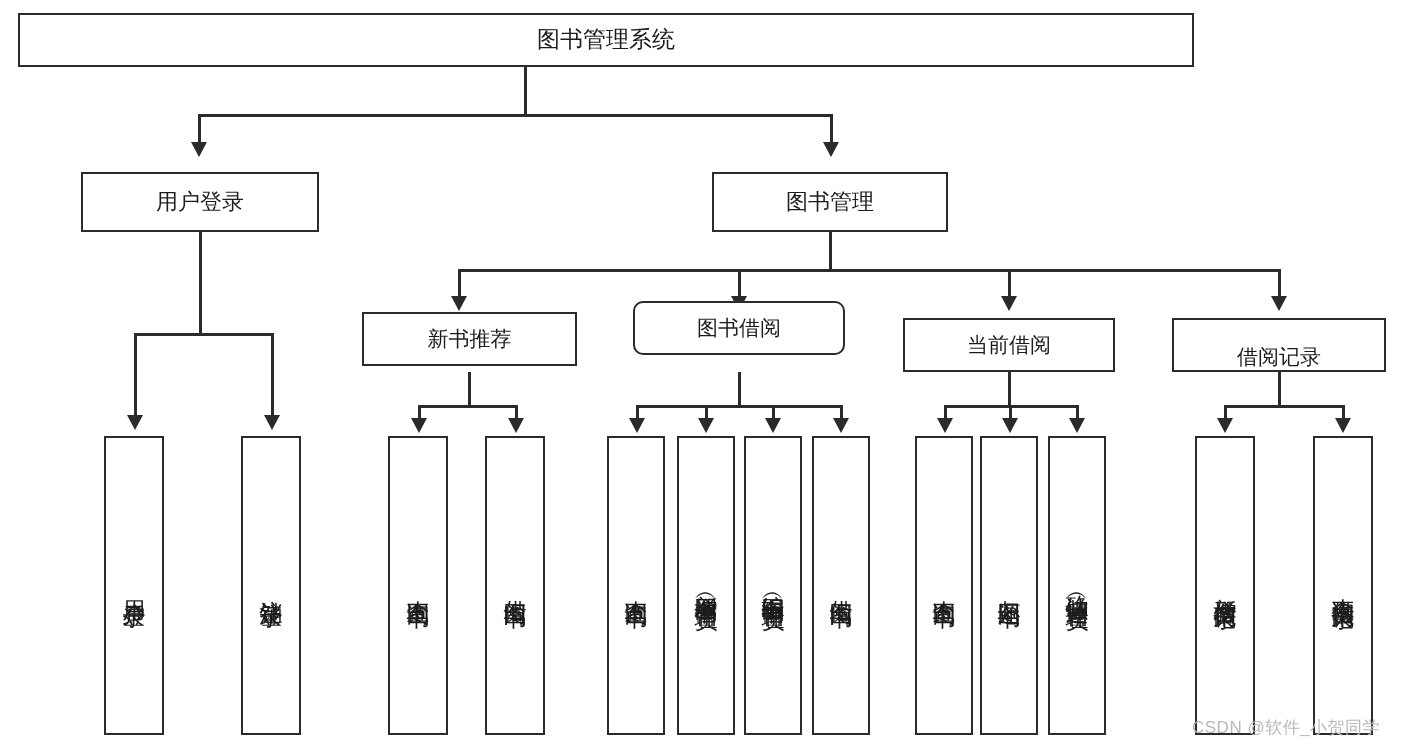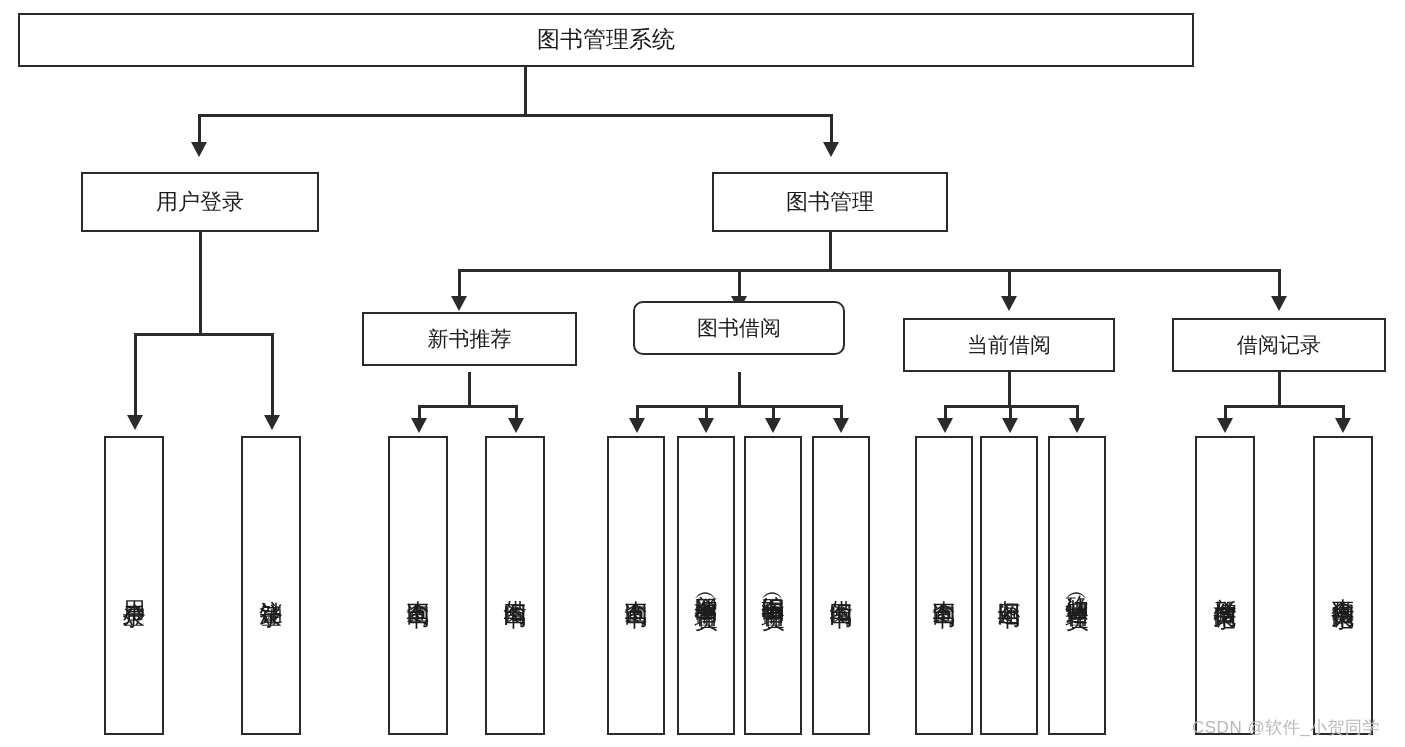--- a/index.html
+++ b/index.html
@@ -118,21 +118,21 @@
 
   <div class="node lvl3" style="left:362px;top:312px;width:215px;height:54px;">
     <span>新书推荐</span>
   </div>
   <div class="node lvl3" style="left:633px;top:301px;width:212px;height:54px;border-radius:10px;">
     <span>图书借阅</span>
   </div>
   <div class="node lvl3" style="left:903px;top:318px;width:212px;height:54px;">
     <span>当前借阅</span>
   </div>
-  <div class="node lvl3" style="left:1172px;top:318px;width:214px;height:54px;">
+  <div class="node lvl3" style="left:1172px;top:318px;width:214px;height:54px;align-items:flex-end;">
     <span>借阅记录</span>
   </div>
 
   <div class="vline" style="left:468px;top:372px;height:35px;"></div>
   <div class="hline" style="left:418px;top:405px;width:99px;"></div>
   <div class="vline" style="left:418px;top:405px;height:15px;"></div>
   <div class="arrow" style="left:411px;top:418px;"></div>
   <div class="vline" style="left:515px;top:405px;height:15px;"></div>
   <div class="arrow" style="left:508px;top:418px;"></div>
 

